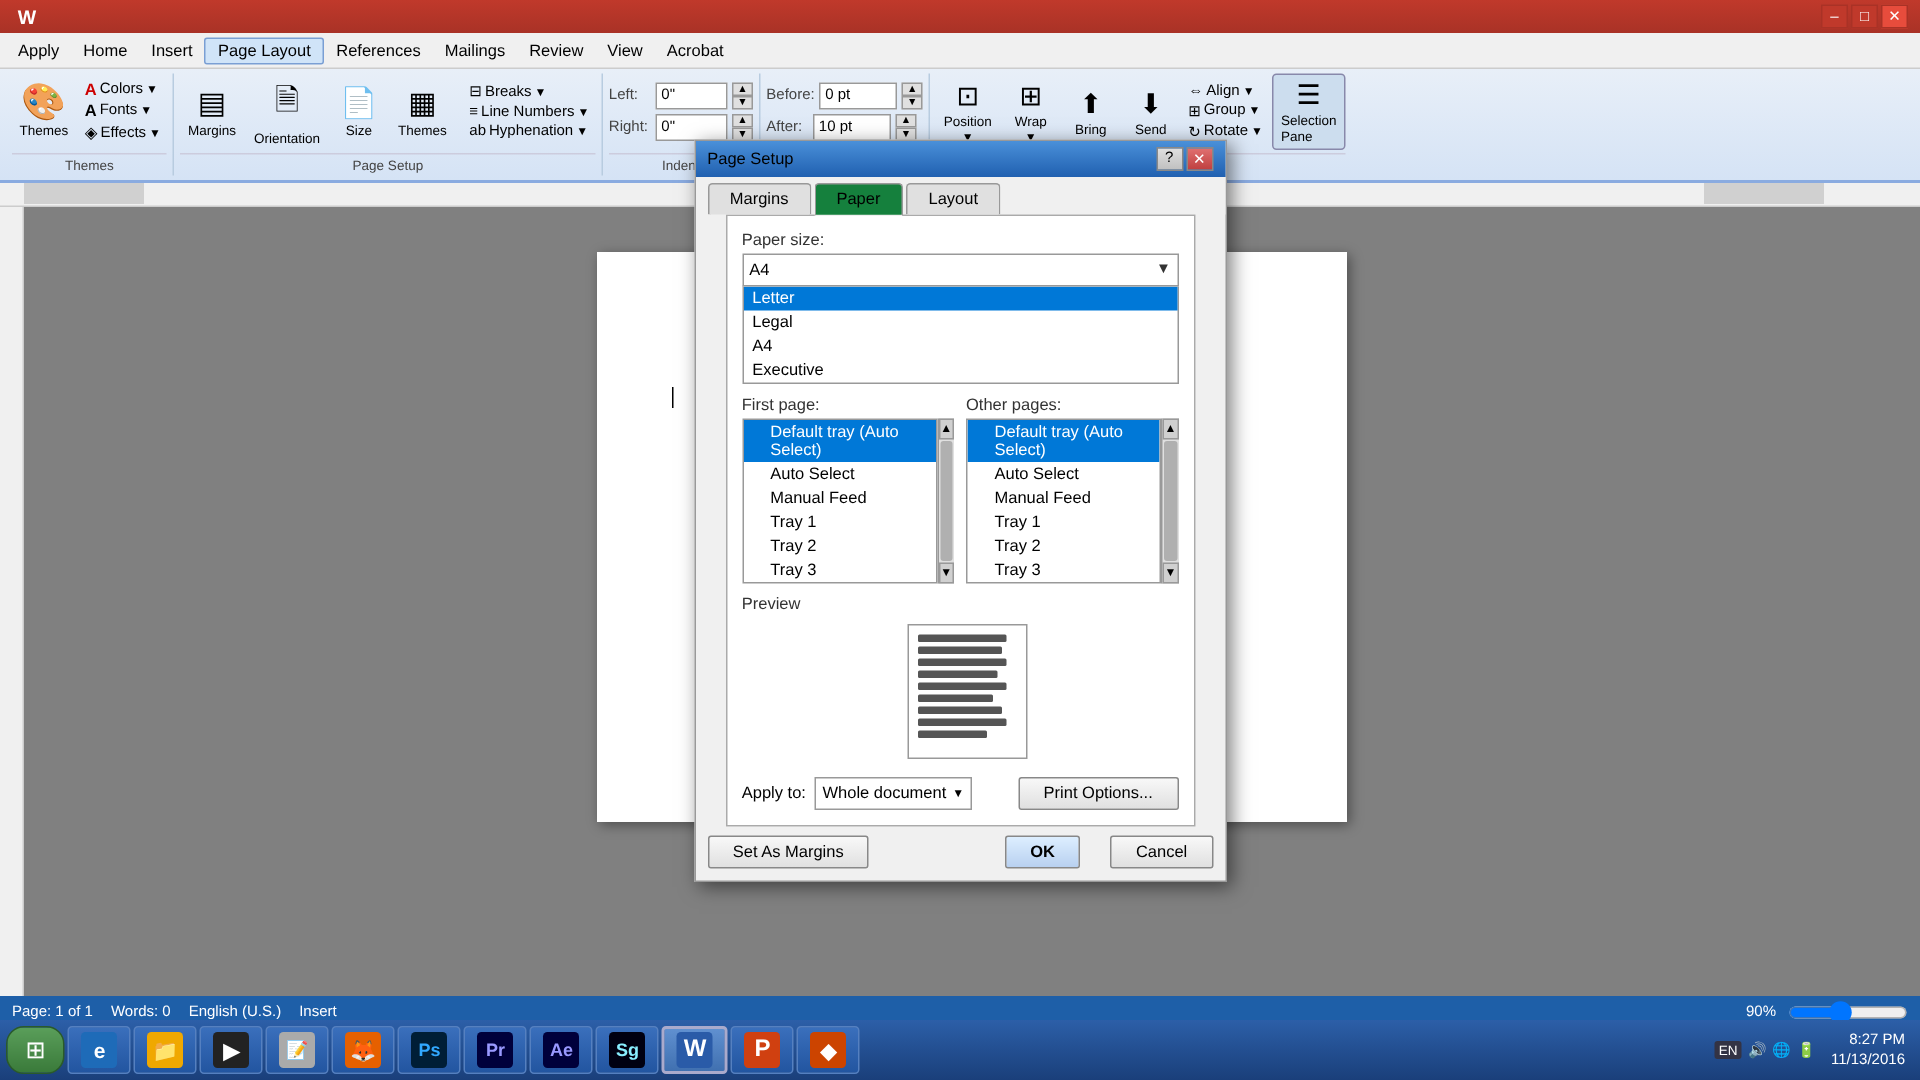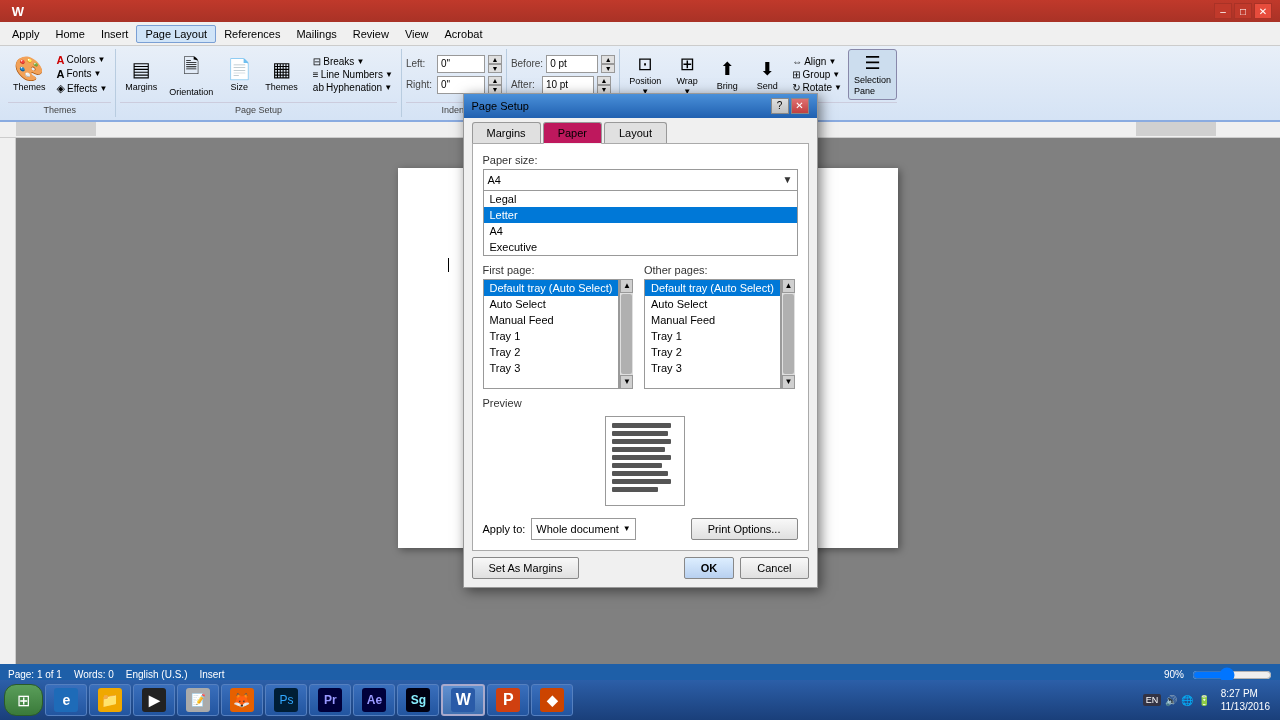--- a/index.html
+++ b/index.html
@@ -77,21 +77,21 @@
       border-radius: 3px;
       display: flex;
       align-items: center;
       gap: 4px;
       cursor: pointer;
       color: white;
       font-size: 10px;
     }
     .taskbar-icon { width: 24px; height: 24px; border-radius: 3px; display: flex; align-items: center; justify-content: center; font-size: 14px; font-weight: bold; }
     .taskbar-right { margin-left: auto; display: flex; align-items: center; gap: 4px; color: white; font-size: 10px; }
-    .clock { line-height: 1.3; font-size: 10px; color: white; padding: 0 6px; }
+    .clock { text-align: right; line-height: 1.3; font-size: 10px; color: white; padding: 0 6px; }
 
     
     .dialog {
       background: #f0f0f0;
       border: 1px solid #999;
       box-shadow: 3px 3px 12px rgba(0,0,0,0.5);
       width: 355px;
       pointer-events: all;
       position: relative;
     }
@@ -109,21 +109,21 @@
     .tab {
       padding: 4px 14px;
       font-size: 11px;
       cursor: pointer;
       border: 1px solid #999;
       border-bottom: none;
       background: #e0e0e0;
       margin-right: 2px;
       border-radius: 3px 3px 0 0;
     }
-    .tab.active { background: #be185d; border-bottom: 1px solid #f0f0f0; margin-bottom: -1px; z-index: 1; }
+    .tab.active { background: #15803d; border-bottom: 1px solid #f0f0f0; margin-bottom: -1px; z-index: 1; }
 
     
     .form-label { font-size: 11px; margin-bottom: 3px; color: #333; }
     .form-row { margin-bottom: 8px; }
     .select-box {
       width: 100%;
       height: 22px;
       border: 1px solid #999;
       background: white;
       font-size: 11px;
@@ -148,21 +148,21 @@
     
     .tray-section { display: flex; gap: 8px; margin-top: 6px; }
     .tray-col { flex: 1; }
     .tray-list {
       border: 1px solid #999;
       background: white;
       height: 110px;
       overflow-y: auto;
       font-size: 11px;
     }
-    .tray-item { padding: 2px 6px; cursor: pointer; }
+    .tray-item { padding: 2px 18px; cursor: pointer; }
     .tray-item.selected { background: #0078d7; color: white; }
 
     
     .preview-section { margin-top: 8px; }
     .preview-box {
       width: 80px;
       height: 90px;
       border: 1px solid #999;
       background: white;
       margin: 4px auto;
@@ -196,21 +196,21 @@
     .dialog-actions { display: flex; justify-content: space-between; padding: 6px 8px 8px 8px; }
     .action-btn {
       padding: 4px 16px;
       font-size: 11px;
       border: 1px solid #888;
       background: linear-gradient(to bottom, #f8f8f8, #e0e0e0);
       cursor: pointer;
       border-radius: 2px;
     }
     .action-btn.primary { background: linear-gradient(to bottom, #ddeeff, #b8d0f0); font-weight: bold; }
-    .action-right { display: flex; gap: 6px; }
+    .action-right { display: flex; gap: 20px; }
 
     
     .scrollbar-stub { width: 14px; background: #e0e0e0; border-left: 1px solid #999; display: flex; flex-direction: column; }
     .scroll-arrow { height: 14px; background: #d0d0d0; border: 1px solid #999; display: flex; align-items: center; justify-content: center; font-size: 8px; cursor: pointer; }
     .scroll-thumb { flex: 1; background: #b0b0b0; margin: 1px; border-radius: 2px; }
 
     
     .ribbon-wrapper {
       background: linear-gradient(to bottom, #e8eff8, #d5e3f5);
       border-bottom: 2px solid #8aabe0;
@@ -481,21 +481,21 @@
   <div class="taskbar-btn">
     <div class="taskbar-icon" style="background:#222;color:white;font-size:14px;">▶</div>
   </div>
   <div class="taskbar-btn">
     <div class="taskbar-icon" style="background:#aaa;color:white;font-size:12px;">📝</div>
   </div>
   <div class="taskbar-btn">
     <div class="taskbar-icon" style="background:#e66000;color:white;font-size:14px;">🦊</div>
   </div>
   <div class="taskbar-btn">
-    <div class="taskbar-icon" style="background:#001e36;color:#31a8ff;font-size:12px;font-weight:normal;">Ps</div>
+    <div class="taskbar-icon" style="background:#001e36;color:#31a8ff;font-size:12px;font-weight:bold;">Ps</div>
   </div>
   <div class="taskbar-btn">
     <div class="taskbar-icon" style="background:#00003b;color:#9999ff;font-size:12px;font-weight:bold;">Pr</div>
   </div>
   <div class="taskbar-btn">
     <div class="taskbar-icon" style="background:#00003b;color:#9999ff;font-size:12px;font-weight:bold;">Ae</div>
   </div>
   <div class="taskbar-btn">
     <div class="taskbar-icon" style="background:#001;color:#8ef;font-size:12px;font-weight:bold;">Sg</div>
   </div>
@@ -533,34 +533,34 @@
         <div class="dialog-btn close-btn">✕</div>
       </div>
     </div>
 
     <div style="display:flex;padding:4px 8px 0 8px;background:#f0f0f0;">
       <div class="tab">Margins</div>
       <div class="tab active">Paper</div>
       <div class="tab">Layout</div>
     </div>
 
-    <div style="border:1px solid #aaa;background:white;margin:0 8px;padding:10px;">
+    <div style="border:1px solid #aaa;background:white;margin:0 20px;padding:10px;">
 
       <div class="form-row">
         <div class="form-label">Paper size:</div>
         <div style="display:flex;align-items:stretch;">
           <div class="select-box" style="flex:1;">
             <span>A4</span>
             <span class="select-arrow">▼</span>
           </div>
         </div>
 
         <div class="dropdown-list">
+          <div class="dropdown-item selected">Letter</div>
           <div class="dropdown-item">Legal</div>
-          <div class="dropdown-item selected">Letter</div>
           <div class="dropdown-item">A4</div>
           <div class="dropdown-item">Executive</div>
         </div>
       </div>
 
       <div class="tray-section">
         <div class="tray-col">
           <div class="form-label">First page:</div>
           <div style="display:flex;">
             <div class="tray-list">

